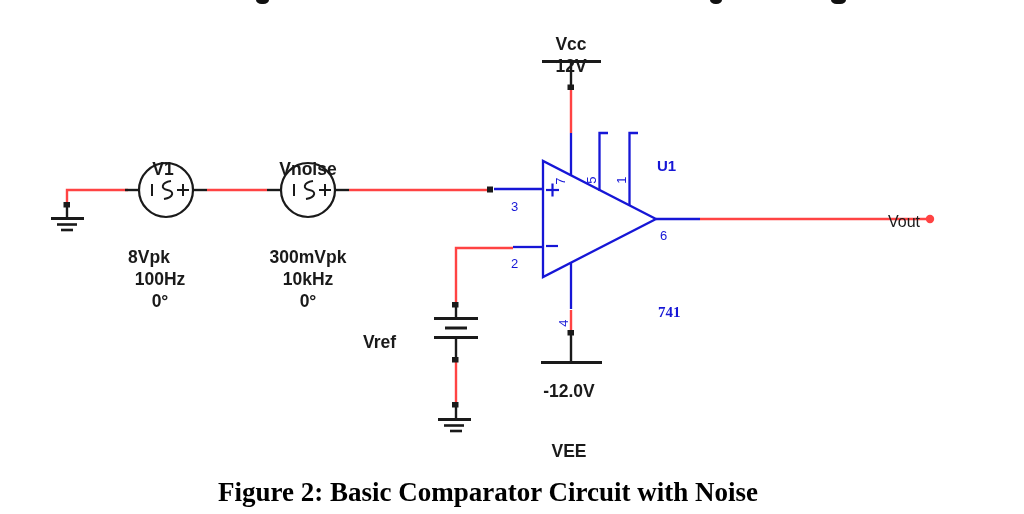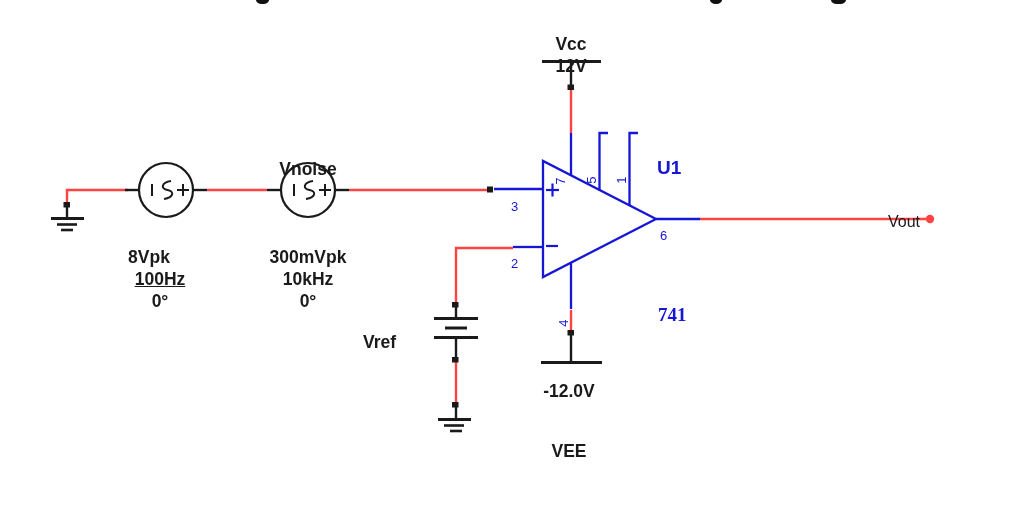--- a/index.html
+++ b/index.html
@@ -5,21 +5,21 @@
   html,body{margin:0;padding:0;background:#ffffff;}
   #stage{
     position:relative;width:1024px;height:514px;background:#ffffff;overflow:hidden;
     font-family:"Liberation Sans", sans-serif;color:#1a1a1a;
   }
   .lbl{position:absolute;white-space:nowrap;margin-top:28px;}
   .bold17{font-size:17.5px;font-weight:bold;line-height:1.0;}
   .col{text-align:center;}
   .pin{font-size:13px;color:#1616d6;line-height:1.0;}
   .pinrot{width:16px;height:16px;line-height:16px;text-align:center;transform:rotate(-90deg);}
-  .blue-bold{font-size:19px;font-weight:bold;color:#1616d6;line-height:1.0;}
+  .blue-bold{font-size:15px;font-weight:bold;color:#1616d6;line-height:1.0;}
   .vout{font-size:16px;font-weight:normal;line-height:1.0;}
   .caption{
     font-family:"Liberation Serif", serif;font-weight:bold;font-size:27px;
     text-align:center;line-height:1.1;color:#000;
   }
   .frag{position:absolute;background:#111;border-radius:0 0 7px 7px/0 0 5px 5px;}
   svg{position:absolute;left:0;top:0;}
 </style>
 </head>
 <body>
@@ -120,22 +120,23 @@
       <g stroke="#1616d6" stroke-width="2.2">
         <line x1="546" y1="190" x2="559" y2="190"></line>
         <line x1="552.5" y1="183.5" x2="552.5" y2="196.5"></line>
         <line x1="546" y1="246" x2="558" y2="246"></line>
       </g>
     </g>
 
     <circle cx="930" cy="219" r="4.2" fill="#ff4343"></circle>
   </svg>
 
+  <div class="lbl bold17 col" style="left:100px;top:133px;width:126px;">V1</div>
   <div class="lbl bold17 col" style="left:89px;top:221px;width:120px;">8Vpk</div>
-  <div class="lbl bold17 col" style="left:100px;top:243px;width:120px;text-decoration:underline;">100Hz</div>
+  <div class="lbl bold17 col" style="left:100px;top:243px;width:120px;">100Hz</div>
   <div class="lbl bold17 col" style="left:100px;top:265px;width:120px;">0°</div>
 
   <div class="lbl bold17 col" style="left:248px;top:133px;width:120px;">Vnoise</div>
   <div class="lbl bold17 col" style="left:248px;top:221px;width:120px;">300mVpk</div>
   <div class="lbl bold17 col" style="left:248px;top:243px;width:120px;">10kHz</div>
   <div class="lbl bold17 col" style="left:248px;top:265px;width:120px;">0°</div>
 
   <div class="lbl bold17 col" style="left:531px;top:8px;width:80px;">Vcc</div>
   <div class="lbl bold17 col" style="left:531px;top:30px;width:80px;">12V</div>
 
@@ -150,14 +151,15 @@
   <div class="lbl blue-bold" style="left:658px;top:277px;font-family:Liberation Serif, serif;">741</div>
 
   <div class="lbl pin" style="left:511px;top:172px;">3</div>
   <div class="lbl pin" style="left:511px;top:229px;">2</div>
   <div class="lbl pin" style="left:660px;top:201px;">6</div>
   <div class="lbl pin pinrot" style="left:553px;top:145px;">7</div>
   <div class="lbl pin pinrot" style="left:584px;top:144px;">5</div>
   <div class="lbl pin pinrot" style="left:614px;top:144px;">1</div>
   <div class="lbl pin pinrot" style="left:556px;top:287px;">4</div>
 
+  <div class="lbl caption" style="left:88px;top:450px;width:800px;">Figure 2: Basic Comparator Circuit with Noise</div>
 
 </div>
 
 </body></html>

